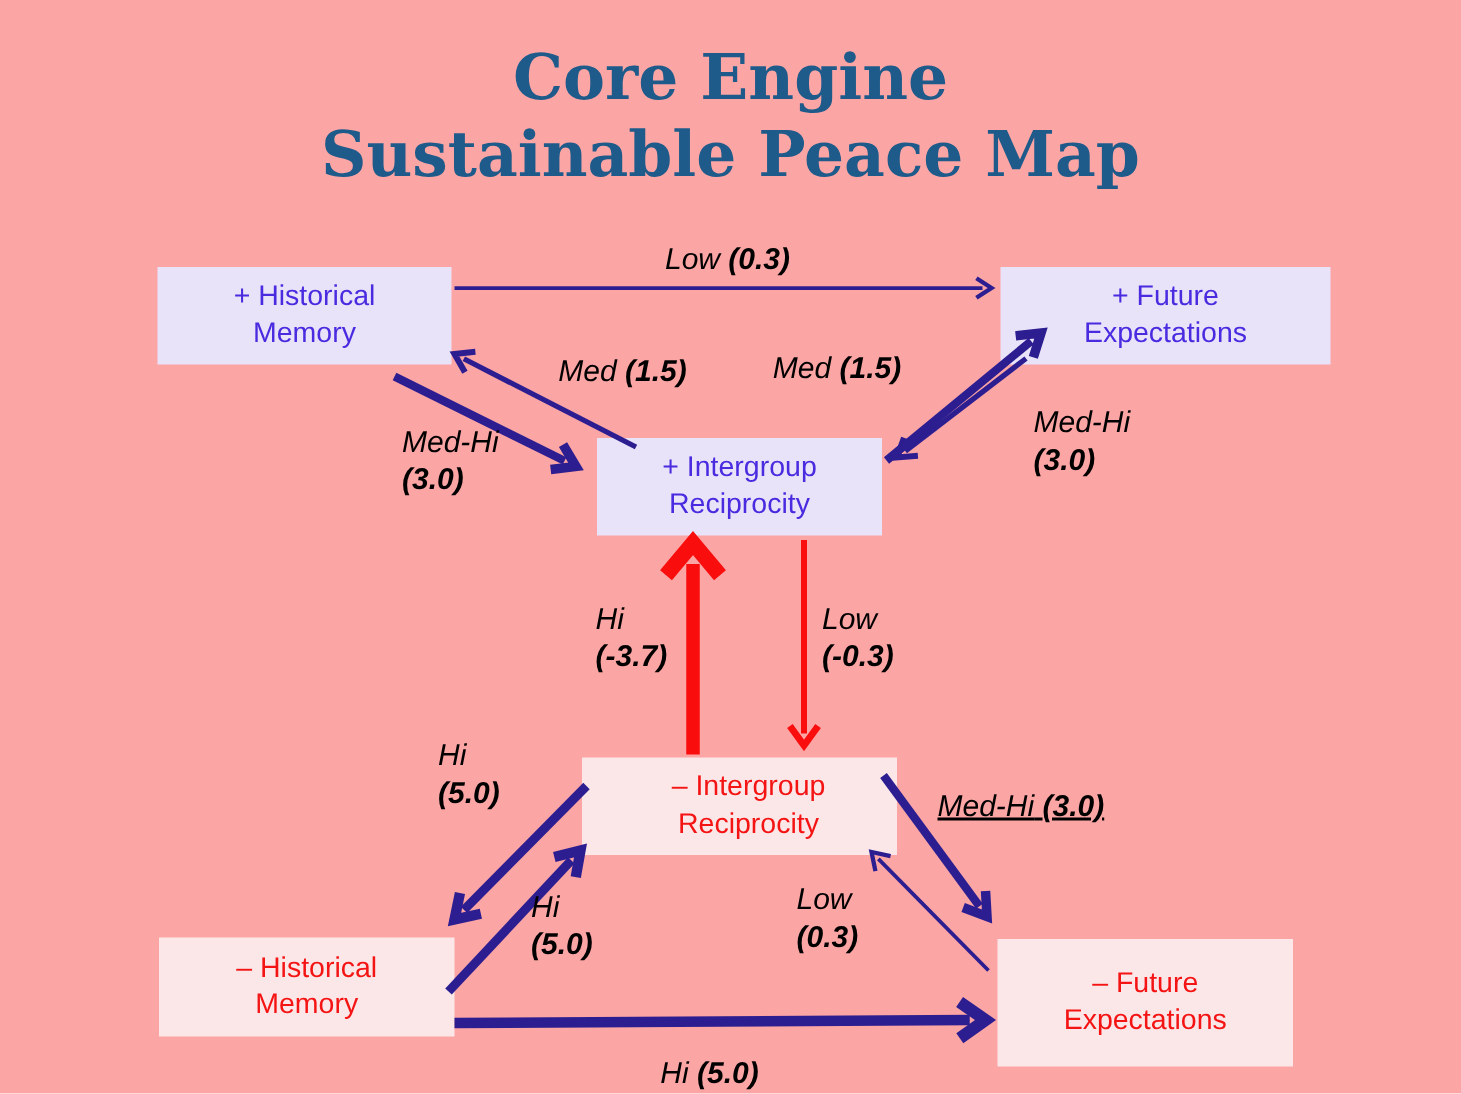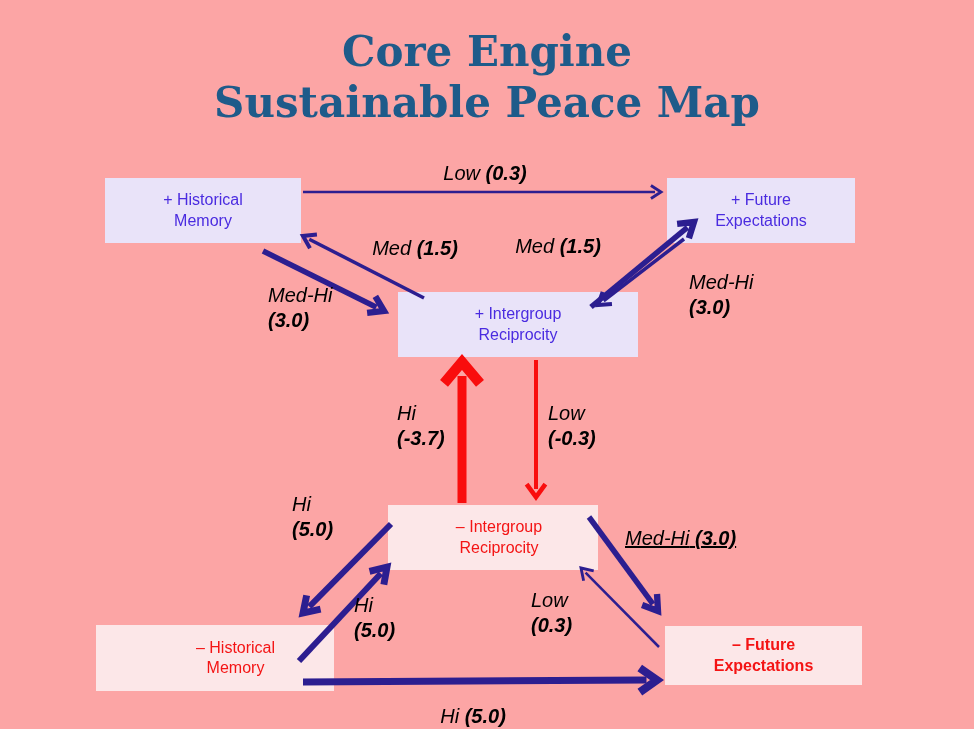--- a/index.html
+++ b/index.html
@@ -9,21 +9,21 @@
   }
   .title{
     position:absolute;top:26px;left:0;width:100%;text-align:center;
     font-family:"DejaVu Serif",serif;font-weight:bold;font-size:42px;
     line-height:1.22;color:var(--title-color,#1E5B8A);z-index:1;
   }
   #edges-svg{position:absolute;left:0;top:0;z-index:3;pointer-events:none;}
   .node{
     position:absolute;z-index:2;display:flex;flex-direction:column;
     align-items:center;justify-content:center;text-align:center;
-    font-size:16px;line-height:1.28;
+    font-size:19px;line-height:1.28;
   }
   .node.pos{background:var(--positive-node-bg,#E9E3F9);color:var(--positive-node-text,#4A2BE0);}
   .node.neg{background:var(--negative-node-bg,#FCE7E8);color:var(--negative-node-text,#F41414);}
   .edge-label{
     position:absolute;z-index:4;font-style:italic;font-size:20px;
     line-height:1.25;color:var(--label-text,#000000);white-space:nowrap;
   }
   .edge-label .lval{font-weight:bold;}
   .edge-label.centered{transform:translateX(-50%);}
   .edge-label.two-line .lname,.edge-label.two-line .lval{display:block;}
@@ -35,37 +35,37 @@
 
   <div class="title">
     <div>Core Engine</div>
     <div>Sustainable Peace Map</div>
   </div>
 
   <div class="node pos" style="left:105px;top:178px;width:196px;height:65px;">
     <div>+ Historical</div>
     <div>Memory</div>
   </div>
-  <div class="node pos" style="left:667px;top:178px;width:188px;height:65px;">
+  <div class="node pos" style="left:667px;top:178px;width:220px;height:65px;">
     <div>+ Future</div>
     <div>Expectations</div>
   </div>
-  <div class="node pos" style="left:398px;top:292px;width:240px;height:65px;">
+  <div class="node pos" style="left:398px;top:292px;width:190px;height:65px;">
     <div>+ Intergroup</div>
     <div>Reciprocity</div>
   </div>
   <div class="node neg" style="left:388px;top:505px;width:198px;height:65px;padding-left:12px;">
     <div>– Intergroup</div>
     <div>Reciprocity</div>
   </div>
-  <div class="node neg" style="left:96px;top:625px;width:197px;height:66px;padding-left:41px;">
+  <div class="node neg" style="left:106px;top:625px;width:197px;height:66px;">
     <div>– Historical</div>
     <div>Memory</div>
   </div>
-  <div class="node neg" style="left:665px;top:626px;width:197px;height:59px;font-weight:bold;">
+  <div class="node neg" style="left:665px;top:626px;width:197px;height:85px;">
     <div>– Future</div>
     <div>Expectations</div>
   </div>
 
   <svg id="edges-svg" width="974" height="729" viewBox="0 0 974 729">
       <g>
         <line x1="303" y1="192" x2="655" y2="192" stroke="#2C1E90" stroke-width="2.5"></line>
         <polyline points="650.9359531846549,185.46433157981969 661,192 650.9359531846549,198.53566842018031" fill="none" stroke="#2C1E90" stroke-width="2.875" stroke-linejoin="miter"></polyline>
       </g>
       <g>

